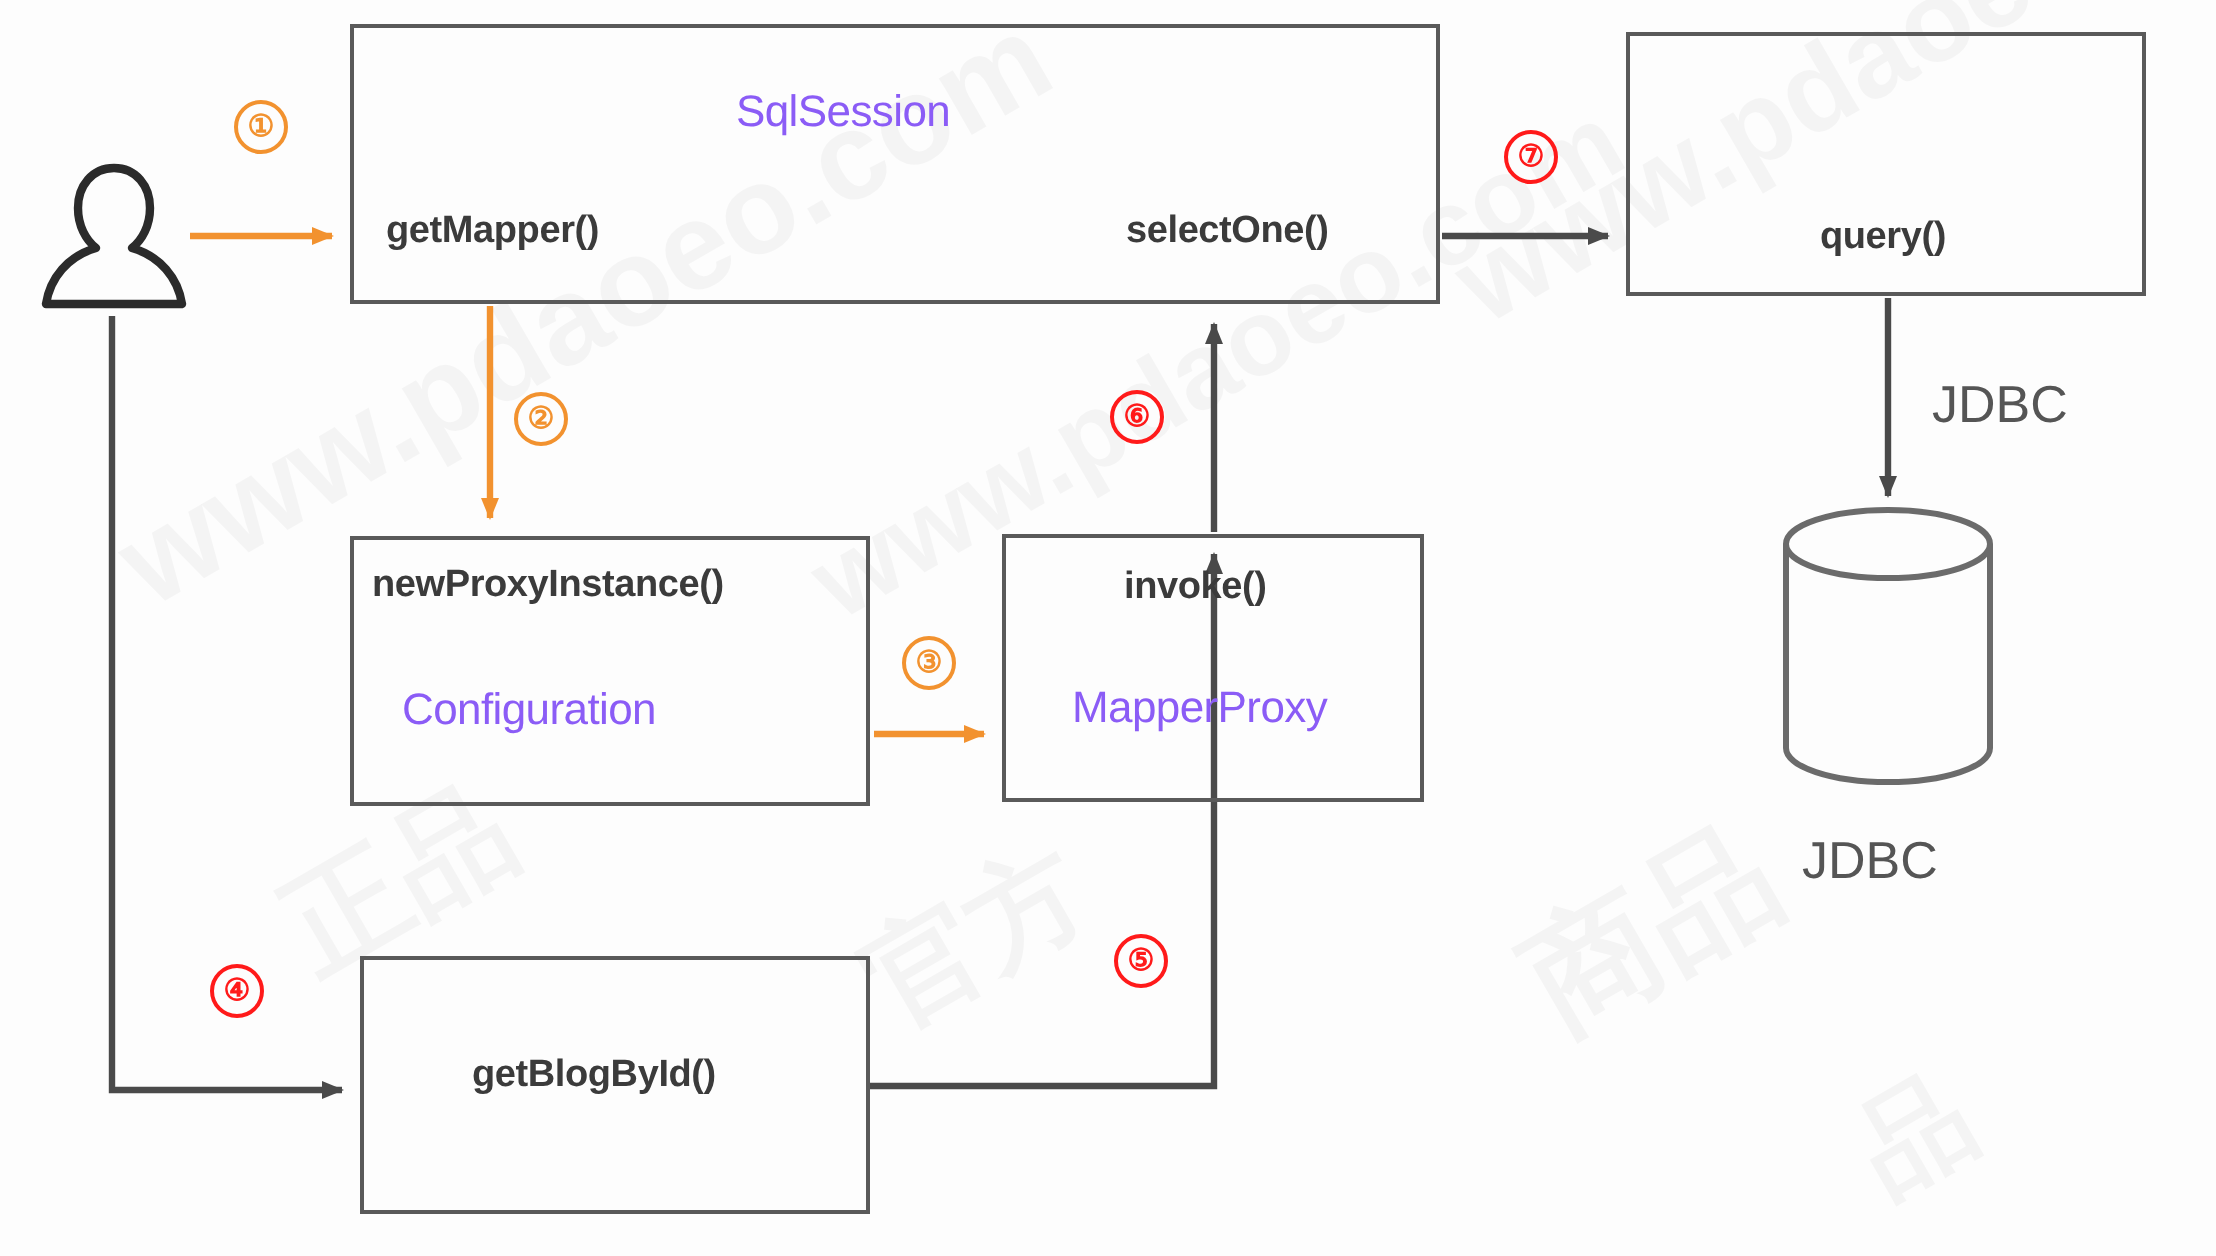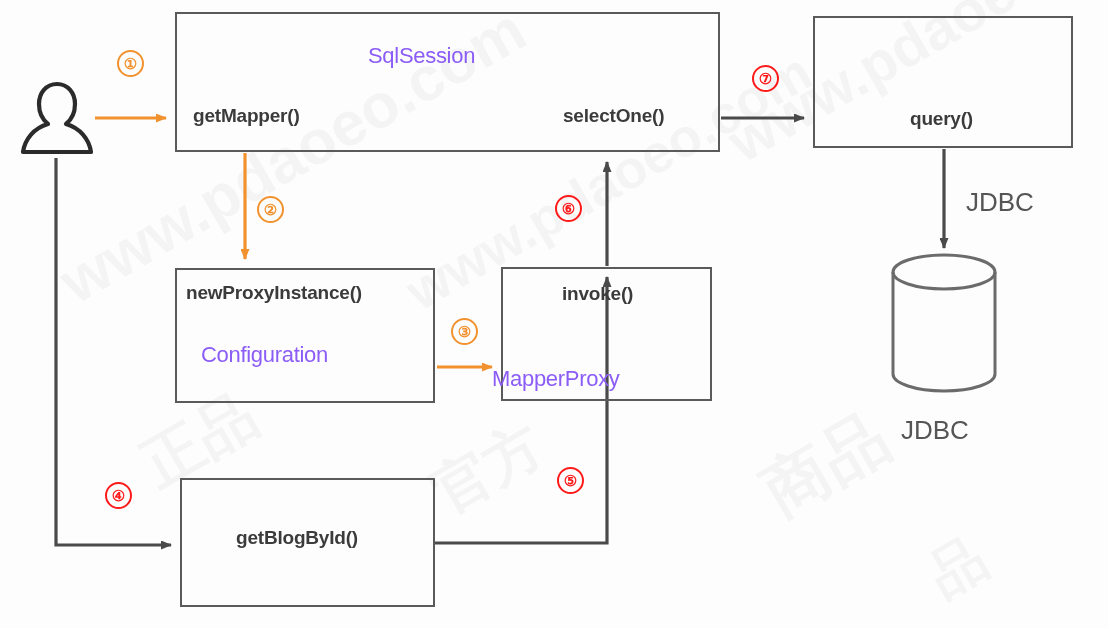--- a/index.html
+++ b/index.html
@@ -160,21 +160,21 @@
   <div class="lbl lbl-class" style="left:368px; top:43px;">SqlSession</div>
   <div class="lbl lbl-method" style="left:193px; top:105px;text-align:center;">getMapper()</div>
   <div class="lbl lbl-method" style="left:563px; top:105px;">selectOne()</div>
 
   <div class="lbl lbl-method" style="left:910px; top:108px;">query()</div>
 
   <div class="lbl lbl-method" style="left:186px; top:282px;">newProxyInstance()</div>
   <div class="lbl lbl-class" style="left:201px; top:342px;">Configuration</div>
 
   <div class="lbl lbl-method" style="left:562px; top:283px;">invoke()</div>
-  <div class="lbl lbl-class" style="left:492px; top:341px;margin-top:25px;">MapperProxy</div>
+  <div class="lbl lbl-class" style="left:536px; top:341px;">MapperProxy</div>
 
   <div class="lbl lbl-method" style="left:236px; top:527px;">getBlogById()</div>
 
   <div class="lbl lbl-plain" style="left:966px; top:187px;">JDBC</div>
   <div class="lbl lbl-plain" style="left:901px; top:415px;">JDBC</div>
 
   <div class="step step-orange" style="left:117px; top:50px;">①</div>
   <div class="step step-orange" style="left:257px; top:196px;">②</div>
   <div class="step step-orange" style="left:451px; top:318px;">③</div>
   <div class="step step-red" style="left:105px; top:482px;">④</div>

